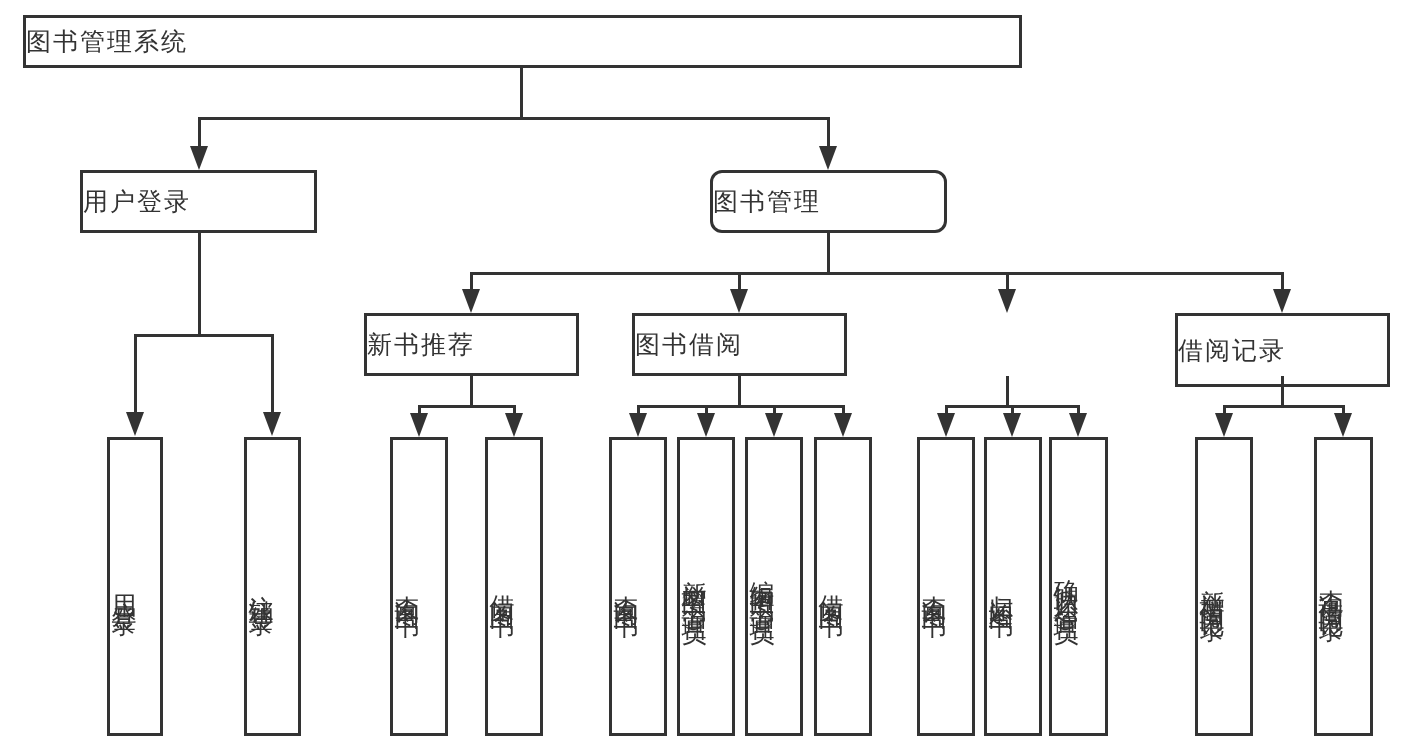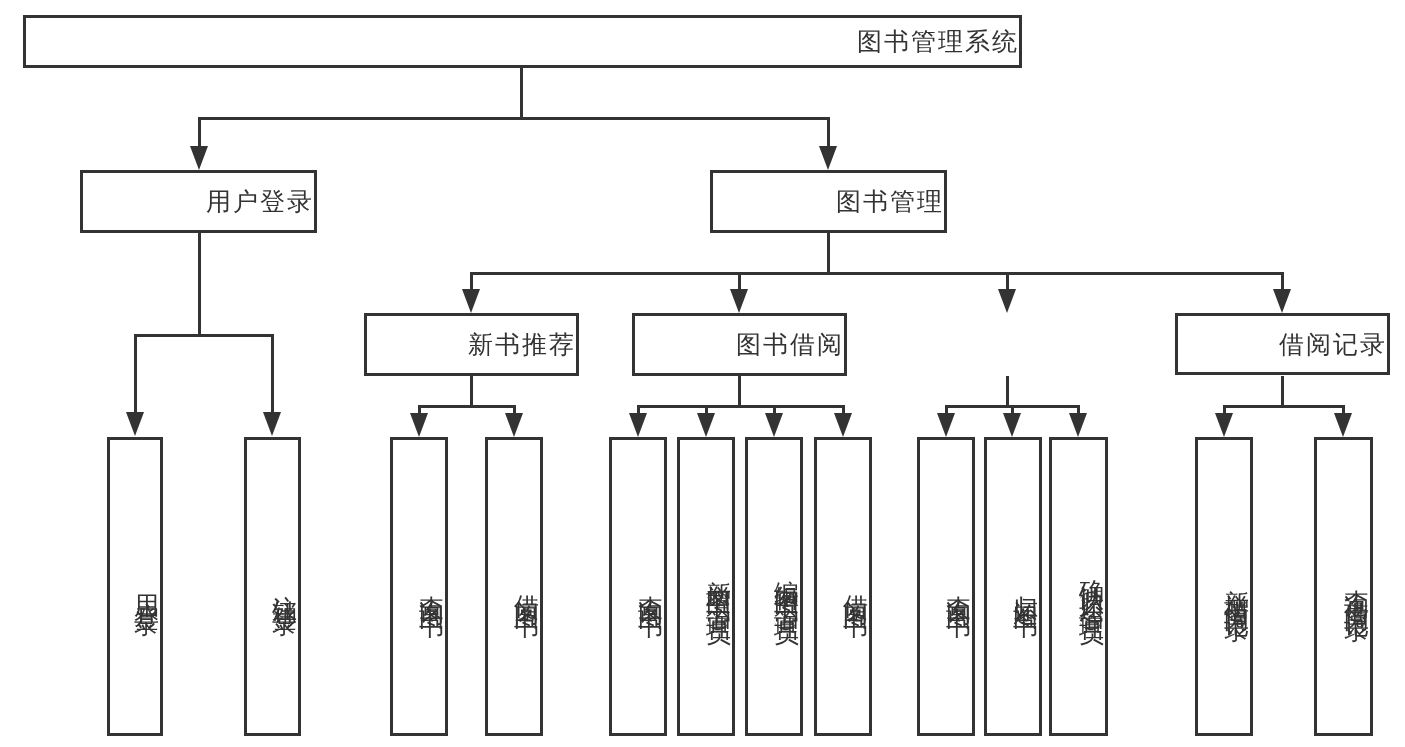--- a/index.html
+++ b/index.html
@@ -8,21 +8,21 @@
     --text:#333333;
     --wm:#a3a3a3;
   }
   html,body{margin:0;padding:0;background:#ffffff;}
   #canvas{
     position:relative;width:1405px;height:747px;background:var(--fill);
     font-family:"Liberation Sans", sans-serif;color:var(--text);overflow:hidden;
   }
   .box{
     position:absolute;box-sizing:border-box;background:var(--fill);
-    border:3px solid var(--line);display:flex;align-items:center;justify-content:flex-end;
+    border:3px solid var(--line);display:flex;align-items:center;justify-content:flex-start;
   }
   .hbox{font-size:25px;letter-spacing:2px;}
   .leaf span{
     writing-mode:vertical-rl;text-orientation:mixed;
     font-size:25px;letter-spacing:6px;line-height:1.1;
   }
   .vl{position:absolute;width:3px;background:var(--line);}
   .hl{position:absolute;height:3px;background:var(--line);}
   .ah{
     position:absolute;width:0;height:0;
@@ -46,21 +46,21 @@
   <div class="vl" style="left:520px;top:67px;height:51px;"></div>
   <div class="hl" style="left:198px;top:117px;width:632px;"></div>
   <div class="vl" style="left:198px;top:117px;height:30px;"></div>
   <div class="ah" style="left:190px;top:146px;"></div>
   <div class="vl" style="left:827px;top:117px;height:30px;"></div>
   <div class="ah" style="left:819px;top:146px;"></div>
 
   <div class="box hbox" style="left:80px;top:170px;width:237px;height:63px;">
     <span>用户登录</span>
   </div>
-  <div class="box hbox" style="left:710px;top:170px;width:237px;height:63px;">
+  <div class="box hbox" style="left:710px;top:170px;width:237px;height:63px;border-radius:12px;">
     <span>图书管理</span>
   </div>
 
   <div class="vl" style="left:198px;top:233px;height:102px;"></div>
   <div class="hl" style="left:134px;top:334px;width:140px;"></div>
   <div class="vl" style="left:134px;top:334px;height:80px;"></div>
   <div class="ah" style="left:126px;top:412px;"></div>
   <div class="vl" style="left:271px;top:334px;height:80px;"></div>
   <div class="ah" style="left:263px;top:412px;"></div>
 
@@ -74,21 +74,21 @@
   <div class="ah" style="left:998px;top:289px;"></div>
   <div class="vl" style="left:1281px;top:272px;height:18px;"></div>
   <div class="ah" style="left:1273px;top:289px;"></div>
 
   <div class="box hbox" style="left:364px;top:313px;width:215px;height:63px;">
     <span>新书推荐</span>
   </div>
   <div class="box hbox" style="left:632px;top:313px;width:215px;height:63px;">
     <span>图书借阅</span>
   </div>
-  <div class="box hbox" style="left:1175px;top:313px;width:215px;height:62px;">
+  <div class="box hbox" style="left:1175px;top:313px;width:215px;height:74px;">
     <span>借阅记录</span>
   </div>
 
   <div class="vl" style="left:470px;top:376px;height:31px;"></div>
   <div class="hl" style="left:418px;top:405px;width:98px;"></div>
   <div class="vl" style="left:418px;top:405px;height:10px;"></div>
   <div class="ah" style="left:410px;top:413px;"></div>
   <div class="vl" style="left:513px;top:405px;height:10px;"></div>
   <div class="ah" style="left:505px;top:413px;"></div>
 

